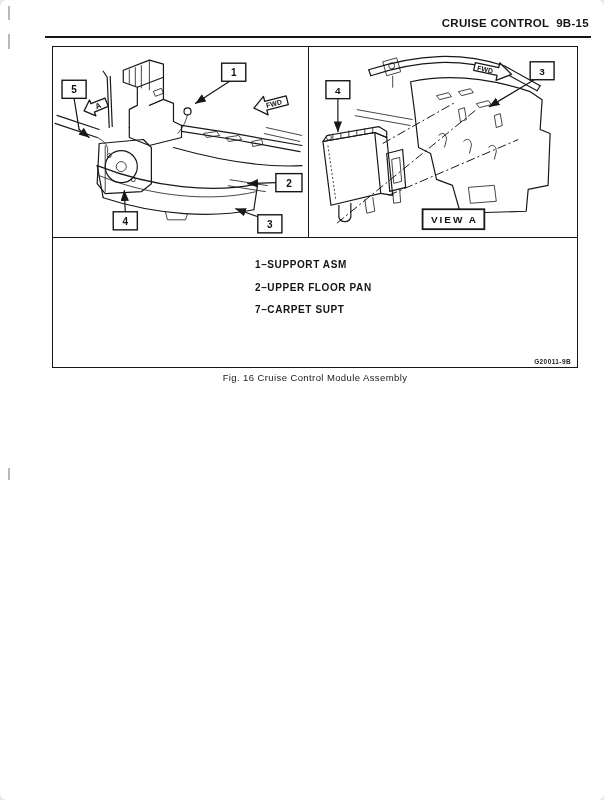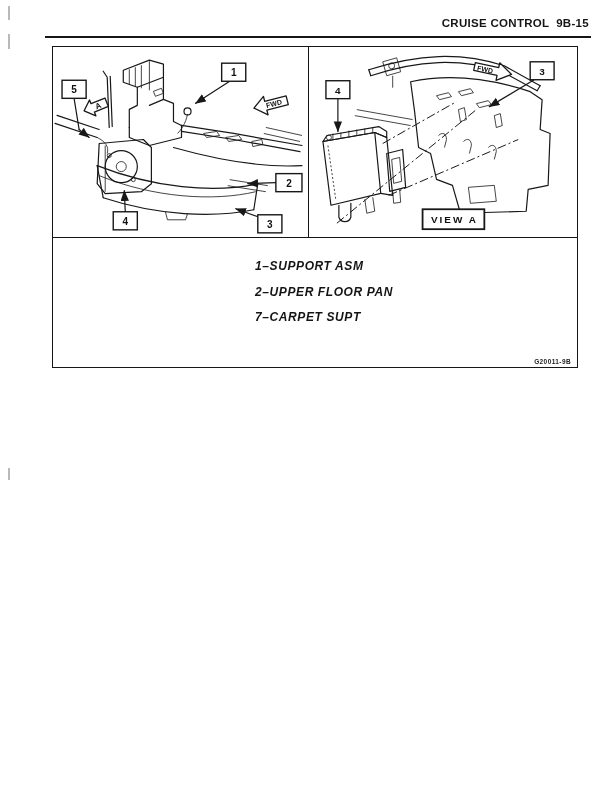--- a/index.html
+++ b/index.html
@@ -1,35 +1,35 @@
 <!DOCTYPE html>
 <html><head>
 <meta charset="utf-8">
 <style>
   html,body{margin:0;padding:0;background:#e8e8e8;}
   .page{
     position:relative;width:604px;height:800px;background:#ffffff;
-    font-family:"Liberation Sans",sans-serif;color:#111;overflow:hidden;
+    font-family:"Liberation Sans",sans-serif;color:#111;overflow:hidden;border-radius:7px;
   }
   .scan-mark{position:absolute;background:#b9b9b9;width:2px;}
   .header-title{
     position:absolute;top:17px;right:15px;font-size:11.5px;font-weight:bold;
     letter-spacing:.3px;white-space:pre;color:#151515;
   }
   .header-rule{position:absolute;top:36px;left:45px;right:13px;height:2px;background:#161616;}
   .figure-box{
     position:absolute;left:52px;top:46px;width:526px;height:322px;
     border:1.5px solid #161616;box-sizing:border-box;background:#fff;
   }
   .panels{display:flex;height:190px;border-bottom:1.5px solid #161616;}
   .panel-left{width:256px;border-right:1.5px solid #161616;box-sizing:border-box;position:relative;}
   .panel-right{flex:1;position:relative;}
   .panel-left svg,.panel-right svg{display:block;width:100%;height:100%;}
   .legend{padding:21px 0 0 202px;display:flex;flex-direction:column;gap:11.5px;}
-  .legend-item{font-size:12px;font-weight:bold;letter-spacing:.6px;color:#141414;font-style:italic;}
+  .legend-item{font-size:10px;font-weight:bold;letter-spacing:.6px;color:#141414;}
   .drawing-number{position:absolute;right:6px;bottom:2px;font-size:6.5px;font-weight:bold;letter-spacing:.4px;color:#222;}
   .figure-caption{
     position:absolute;left:52px;top:372px;width:526px;text-align:center;
     font-size:9.5px;letter-spacing:.4px;color:#1a1a1a;
   }
   
   .art{stroke:#181818;stroke-width:1.2;fill:none;stroke-linejoin:round;stroke-linecap:round;}
   .art-thin{stroke:#181818;stroke-width:.8;fill:none;}
   .callout-rect{fill:#fff;stroke:#181818;stroke-width:1.4;}
   .callout-num{font-family:"Liberation Sans",sans-serif;font-size:10px;font-weight:bold;fill:#111;text-anchor:middle;}
@@ -226,14 +226,15 @@
 
     <div class="legend">
       <div class="legend-item">1–SUPPORT ASM</div>
       <div class="legend-item">2–UPPER FLOOR PAN</div>
       <div class="legend-item">7–CARPET SUPT</div>
     </div>
 
     <div class="drawing-number">G20011-9B</div>
   </div>
 
+  <div class="figure-caption">Fig. 16 Cruise Control Module Assembly</div>
 
 </div>
 
 </body></html>

